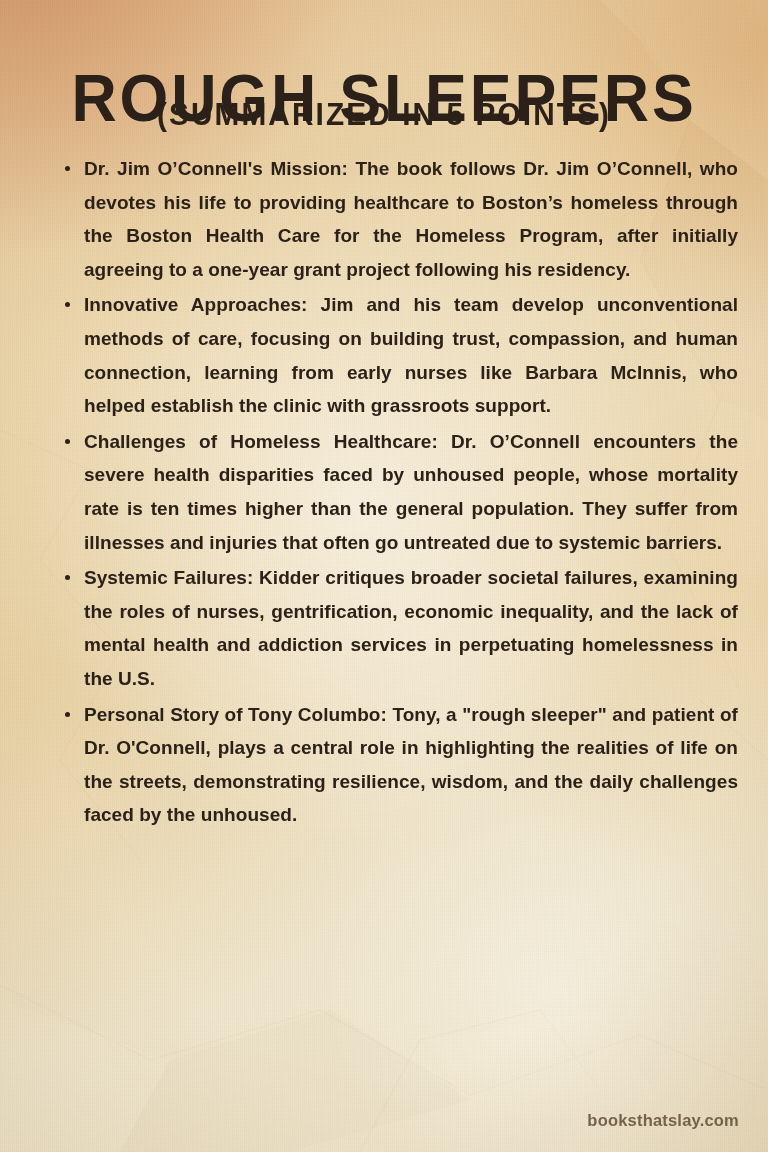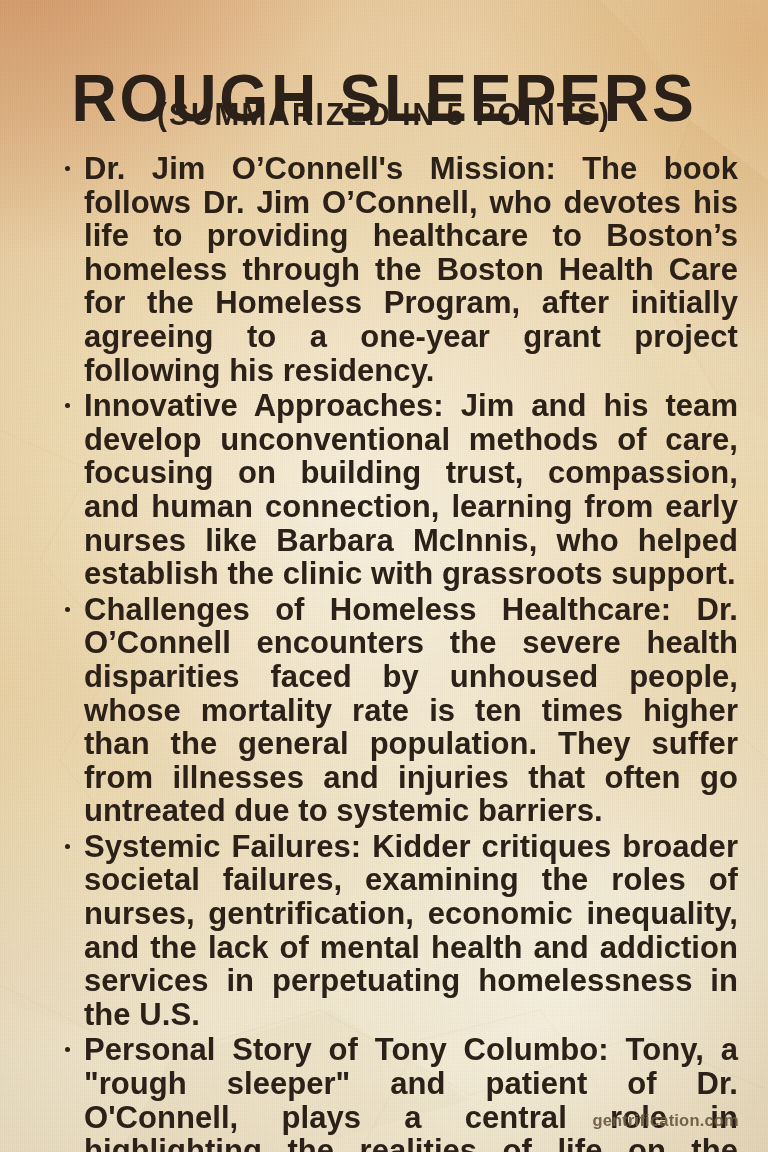--- a/index.html
+++ b/index.html
@@ -124,21 +124,21 @@
     list-style: none;
   }
 
   .point {
     position: relative;
     padding-left: 28px;
     margin: 0 0 2px 0;
     color: #2b2118;
     font-family: "Liberation Sans", sans-serif;
     font-weight: 700;
-    font-size: 31px;
+    font-size: 19px;
     line-height: 33.6px;
     text-align: justify;
     text-justify: inter-word;
     letter-spacing: 0.05px;
   }
   .point:last-child { margin-bottom: 0; }
 
   .point .bullet {
     position: absolute;
     left: 9px;
@@ -218,16 +218,16 @@
       <li class="point">
         <span class="bullet"></span>
         <span class="txt">Systemic Failures: Kidder critiques broader societal failures, examining the roles of nurses, gentrification, economic inequality, and the lack of mental health and addiction services in perpetuating homelessness in the U.S.</span>
       </li>
       <li class="point">
         <span class="bullet"></span>
         <span class="txt">Personal Story of Tony Columbo: Tony, a "rough sleeper" and patient of Dr. O'Connell, plays a central role in highlighting the realities of life on the streets, demonstrating resilience, wisdom, and the daily challenges faced by the unhoused.</span>
       </li>
     </ul>
 
-    <div class="watermark">gentrification.com</div>
+    <div class="watermark">booksthatslay.com</div>
 
   </div>
 </div>
 
 </body></html>

